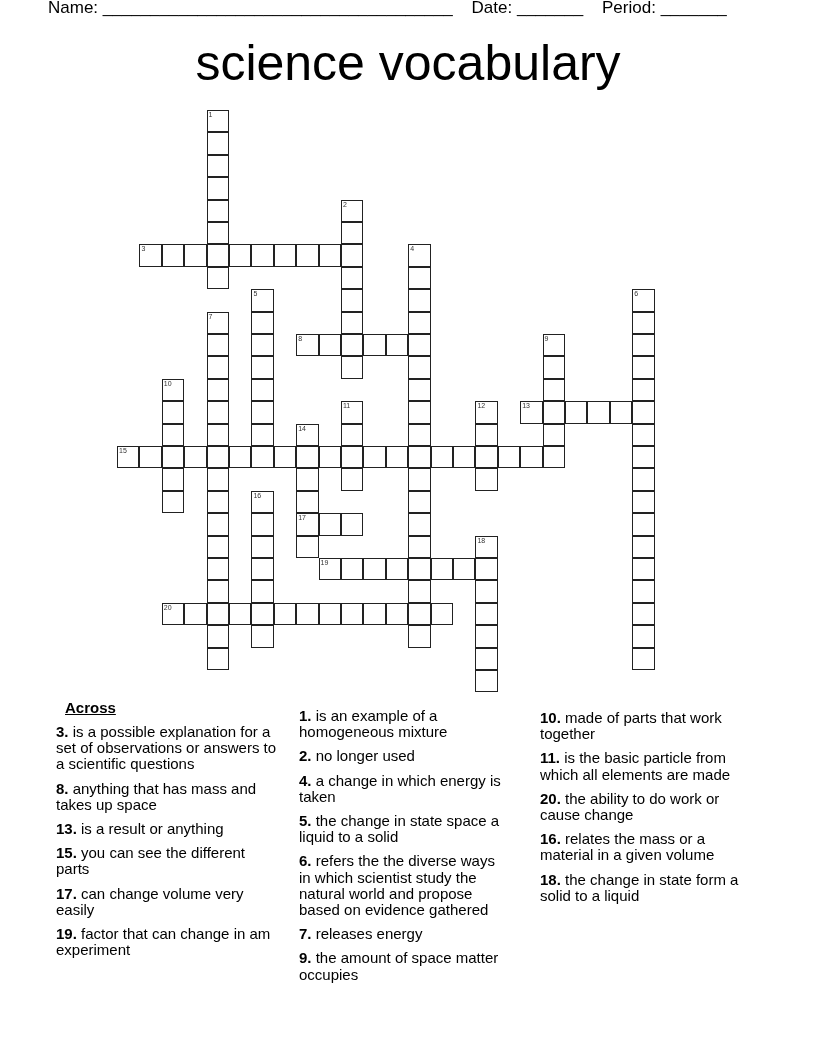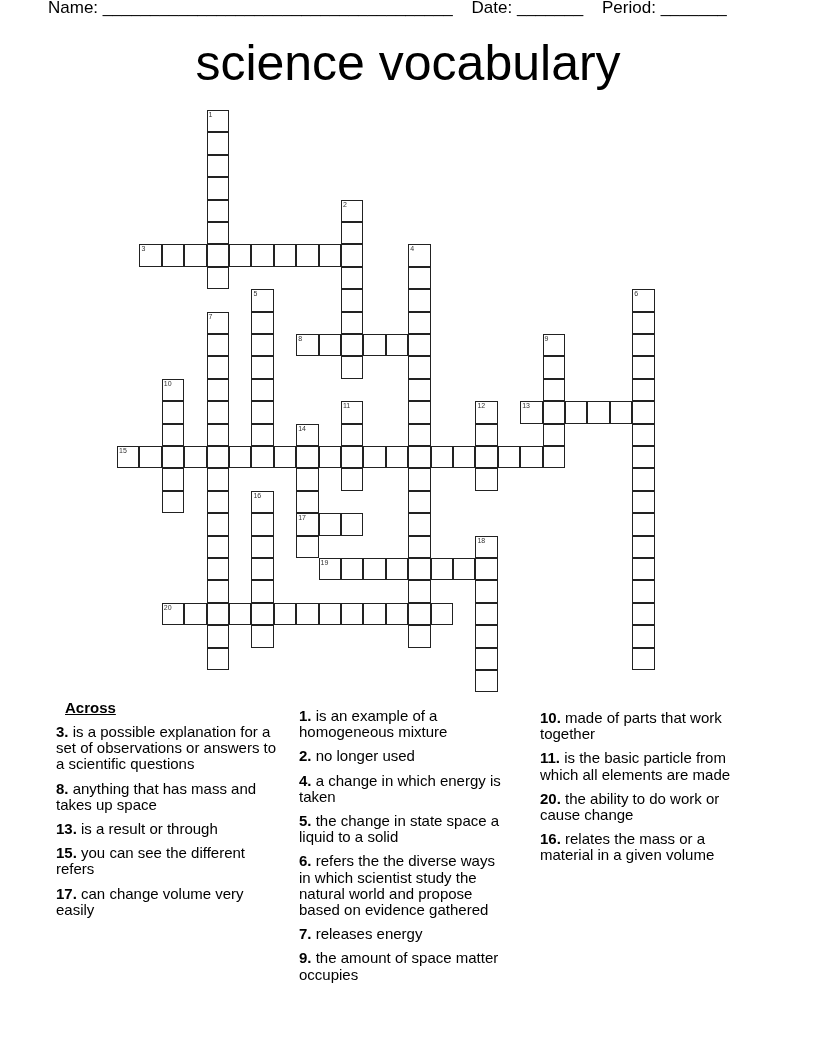--- a/index.html
+++ b/index.html
@@ -227,34 +227,36 @@
     <div class="cell" style="left: 363.4px; top: 602.8px;"></div>
     <div class="cell" style="left: 385.8px; top: 602.8px;"></div>
     <div class="cell" style="left: 430.6px; top: 602.8px;"></div>
   </div>
 
 <div class="clues col-across">
   <h3>Across</h3>
   <div id="across-list">
     <p class="clue"><b>3.</b><span> is a possible explanation for a set of observations or answers to a scientific questions</span></p>
     <p class="clue"><b>8.</b><span> anything that has mass and takes up space</span></p>
-    <p class="clue"><b>13.</b><span> is a result or through</span></p>
-    <p class="clue"><b>15.</b><span> you can see the different refers</span></p>
+    <p class="clue"><b>13.</b><span> is a result or anything</span></p>
+    <p class="clue"><b>15.</b><span> you can see the different parts</span></p>
     <p class="clue"><b>17.</b><span> can change volume very easily</span></p>
+    <p class="clue"><b>19.</b><span> factor that can change in am experiment</span></p>
   </div>
 </div>
 
 <div class="clues col-down">
   <p class="clue"><b>1.</b><span> is an example of a homogeneous mixture</span></p>
   <p class="clue"><b>2.</b><span> no longer used</span></p>
   <p class="clue"><b>4.</b><span> a change in which energy is taken</span></p>
   <p class="clue"><b>5.</b><span> the change in state space a liquid to a solid</span></p>
   <p class="clue"><b>6.</b><span> refers the the diverse ways in which scientist study the natural world and propose based on evidence gathered</span></p>
   <p class="clue"><b>7.</b><span> releases energy</span></p>
   <p class="clue"><b>9.</b><span> the amount of space matter occupies</span></p>
 </div>
 
 <div class="clues col-down2">
   <p class="clue"><b>10.</b><span> made of parts that work together</span></p>
   <p class="clue"><b>11.</b><span> is the basic particle from which all elements are made</span></p>
   <p class="clue"><b>20.</b><span> the ability to do work or cause change</span></p>
   <p class="clue"><b>16.</b><span> relates the mass or a material in a given volume</span></p>
+  <p class="clue"><b>18.</b><span> the change in state form a solid to a liquid</span></p>
 </div>
 
 </body></html>

